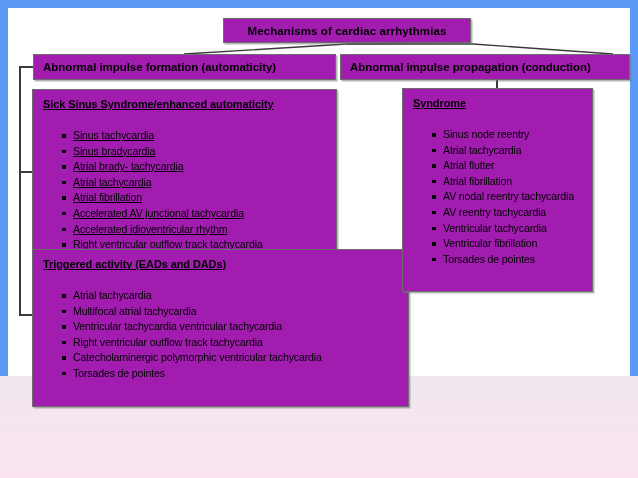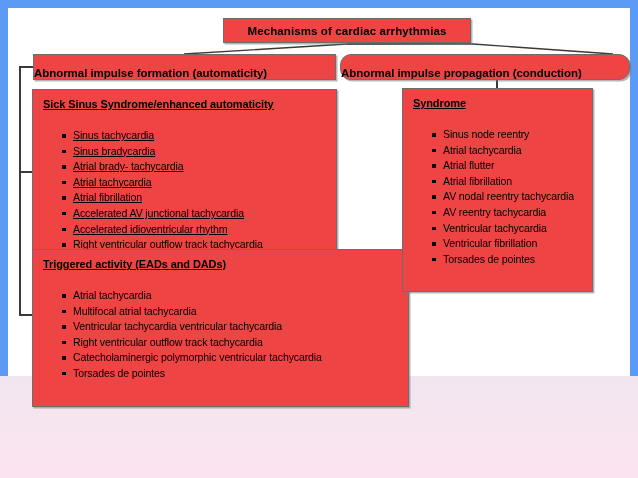--- a/index.html
+++ b/index.html
@@ -16,36 +16,36 @@
     background:#ffffff;
     box-sizing:border-box;
     border:8px solid #5b9bf5;
     border-bottom:0;
   }
   .canvas{position:absolute;left:0;top:0;width:638px;height:376px;}
 
   
   .box{
     position:absolute;box-sizing:border-box;
-    background:#ef4444;
+    background:#a21caf;
     border:1.5px solid #6d6d6d;
     box-shadow:1.5px 1.5px 0 rgba(120,120,120,.55);
     color:#000;
   }
   .title-box{
     left:215px;top:10px;width:248px;height:25px;
     display:flex;align-items:center;justify-content:center;
     font-size:11.5px;font-weight:bold;letter-spacing:.1px;
   }
   .lvl2{
-    height:26px;display:flex;align-items:flex-end;
-    font-size:11.5px;font-weight:bold;letter-spacing:-.05px;
+    height:26px;display:flex;align-items:center;
+    font-size:11.5px;font-weight:bold;padding-left:9px;letter-spacing:-.05px;
   }
   .lvl2-left{left:25px;top:46px;width:303px;}
-  .lvl2-right{left:332px;top:46px;width:290px;border-radius:11px;}
+  .lvl2-right{left:332px;top:46px;width:290px;}
 
   .list-box{padding:7px 8px 7px 10px;}
   .box-a{left:24px;top:81px;width:305px;text-decoration:underline;}
   .box-b{left:24px;top:241px;width:377px;}
   .box-c{left:394px;top:80px;width:191px;}
 
   .lb-head{
     font-size:11px;font-weight:bold;text-decoration:underline;
     margin:0 0 2px 0;line-height:14px;letter-spacing:-.1px;
   }

